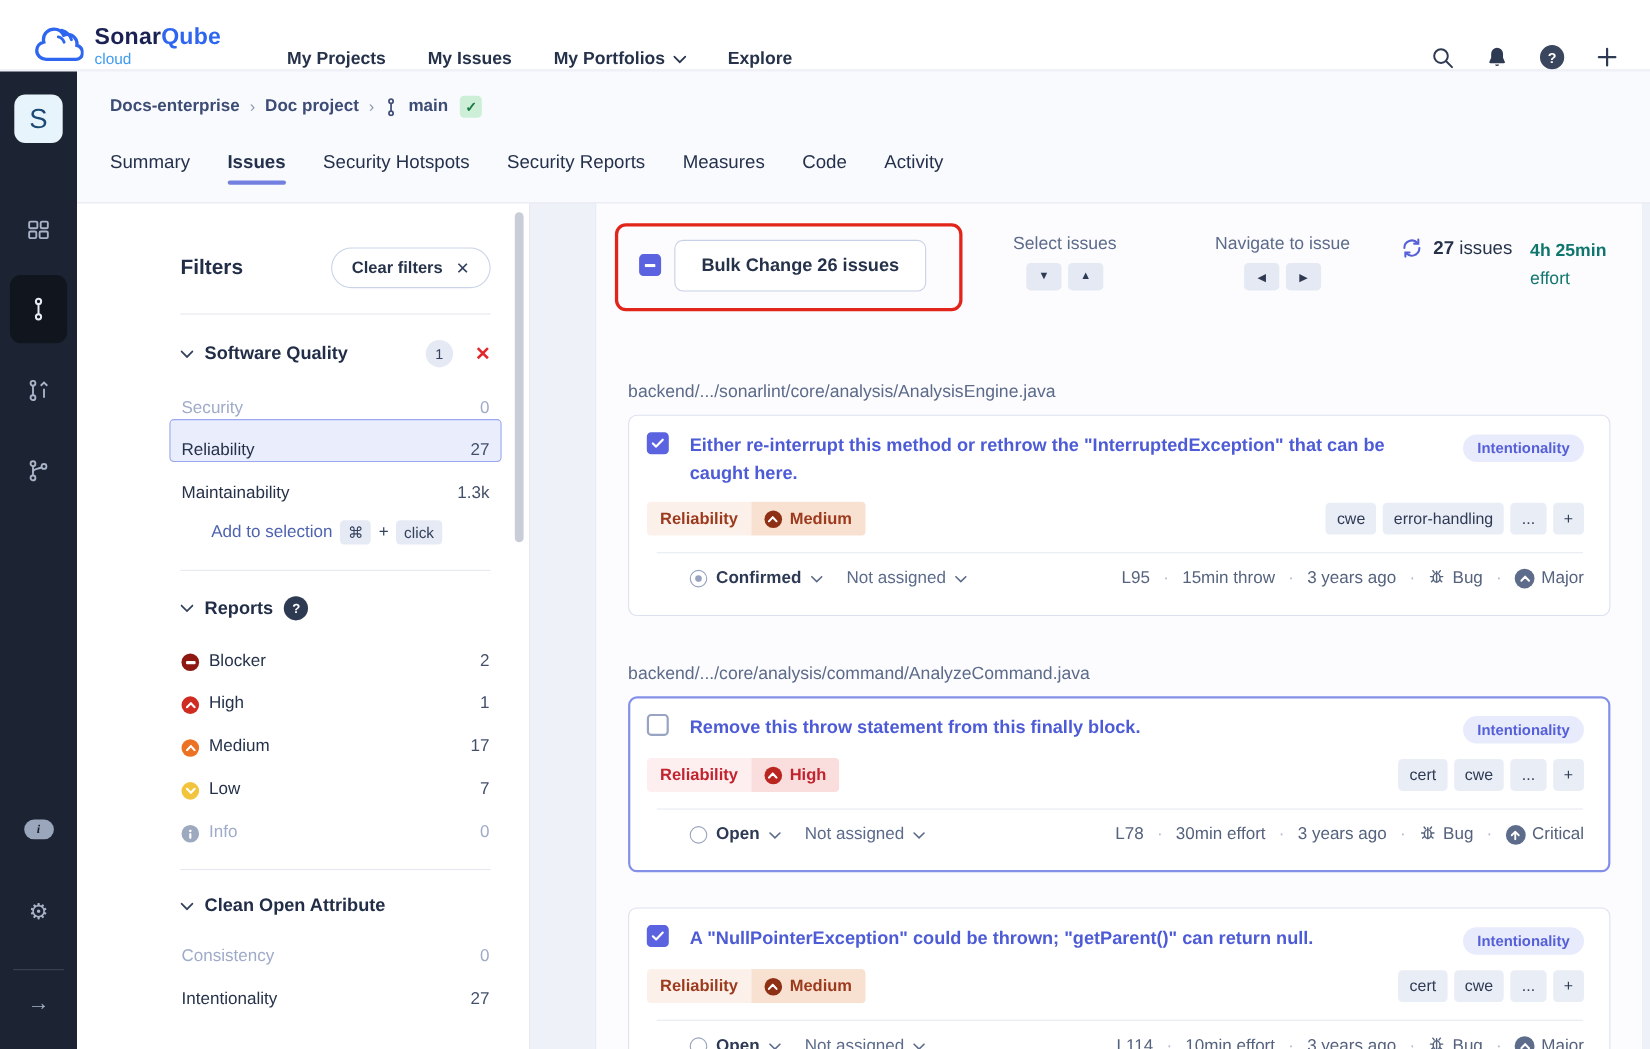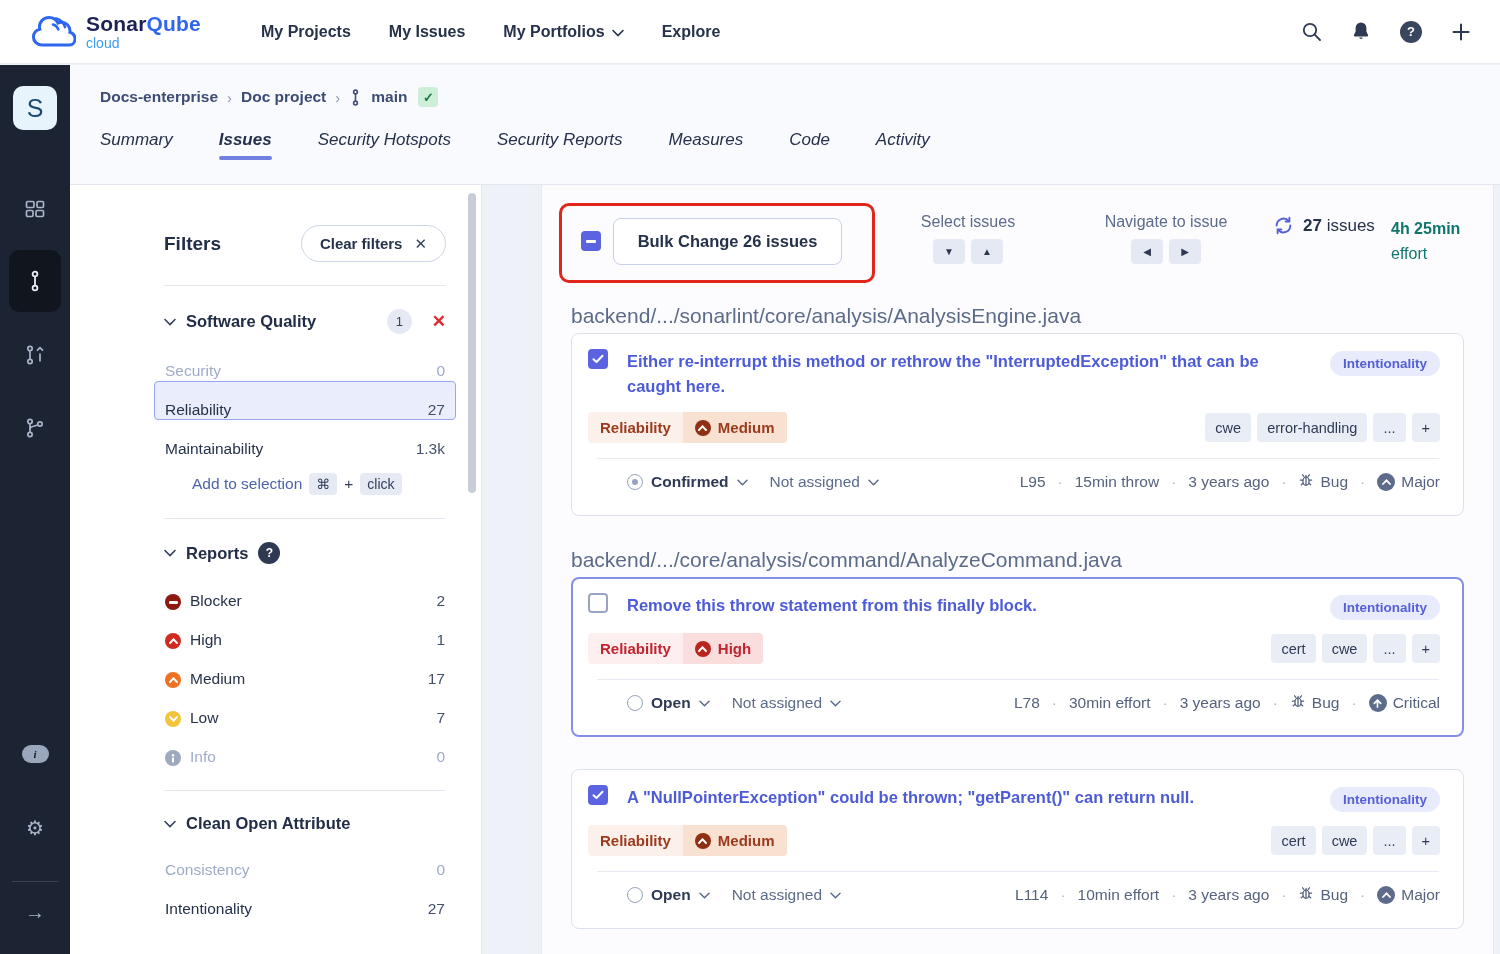--- a/index.html
+++ b/index.html
@@ -1,20 +1,20 @@
 <!DOCTYPE html>
 <html><head>
 <meta charset="utf-8">
 <style>
   * { margin:0; padding:0; box-sizing:border-box; }
   html,body { width:1500px; height:954px; overflow:hidden; }
   body { font-family:"Liberation Sans", sans-serif; background:#EFF1F8; color:#25324A; position:relative; }
 
   
-  .topbar { position:absolute; left:0; top:0; width:1500px; height:64px; background:#fff; border-bottom:1px solid #E8EBF2; display:flex; align-items:center; z-index:5; }
+  .topbar { position:absolute; left:0; top:0; width:1500px; height:64px; background:#fff; border-bottom:1px solid #E8EBF2; display:flex; align-items:flex-end; z-index:5; }
   .brand { display:flex; align-items:center; gap:10px; margin-left:30px; }
   .brand-text { line-height:1; }
   .brand-main { font-size:21px; font-weight:bold; letter-spacing:.2px; }
   .brand-main .p1 { color:#1B2153; }
   .brand-main .p2 { color:#2E66F0; }
   .brand-sub { font-size:14px; color:#3E9BF0; margin-top:2px; }
   .topnav { display:flex; align-items:center; gap:38px; margin-left:60px; }
   .topnav-item { font-size:16px; font-weight:bold; color:#25324A; display:flex; align-items:center; gap:7px; cursor:pointer; }
   .top-icons { margin-left:auto; margin-right:28px; display:flex; align-items:center; gap:28px; }
   .tb-ic { width:22px; height:22px; display:flex; align-items:center; justify-content:center; color:#2E3A52; cursor:pointer; }
@@ -30,21 +30,21 @@
   .gear-glyph { font-size:20px; }
   .arrow-glyph { font-size:20px; }
 
   
   .band { position:absolute; left:70px; top:65px; width:1430px; height:120px; background:#F9FAFD; border-bottom:1px solid #E2E6F0; padding:22px 0 0 30px; }
   .crumbs { display:flex; align-items:center; gap:9px; font-size:15.5px; font-weight:bold; color:#3C4C75; }
   .crumb { cursor:pointer; }
   .crumb-sep { color:#8A96B2; font-weight:normal; font-size:15px; }
   .branch-ic { color:#42507A; display:flex; }
   .branch-ok { width:20px; height:20px; border-radius:4px; background:#CDEFD8; color:#1E7A44; font-size:13px; font-weight:bold; display:flex; align-items:center; justify-content:center; margin-left:2px; }
-  .tabs { display:flex; align-items:center; gap:46px; margin-top:14px; height:52px;font-style:italic; }
+  .tabs { display:flex; align-items:flex-end; gap:34px; margin-top:14px; height:52px; }
   .tab { font-size:17px; color:#25314C; padding-bottom:15px; position:relative; cursor:pointer; }
   .tab.active { font-weight:bold; }
   .tab.active::after { content:""; position:absolute; left:0; right:0; bottom:5px; height:4px; border-radius:2px; background:#7480DF; }
 
   
   .filters { position:absolute; left:70px; top:185px; width:412px; height:769px; background:#fff; border-right:1px solid #E4E7F0; padding:40px 35px 0 94px; }
   .f-scrollthumb { position:absolute; right:5px; top:8px; width:8px; height:300px; border-radius:4px; background:#C8CDD8; cursor:pointer; }
   .f-head { display:flex; align-items:center; justify-content:space-between; }
   .f-title { font-size:19px; font-weight:bold; color:#222E47; }
   .clear-btn { display:flex; align-items:center; gap:12px; border:1px solid #CBD4E8; background:#fff; border-radius:19px; height:37px; padding:0 18px; font-size:15px; font-weight:bold; color:#25324A; cursor:pointer; font-family:inherit; }
@@ -80,21 +80,21 @@
   .tool-btns { display:flex; justify-content:center; gap:6px; margin-top:8px; }
   .tri-btn { width:32px; height:25px; border:none; background:#E4E9F4; border-radius:4px; color:#2E3A52; font-size:10px; cursor:pointer; display:flex; align-items:center; justify-content:center; font-family:inherit; }
   .select-block { left:337px; top:28px; width:120px; }
   .navigate-block { left:520px; top:28px; width:150px; }
   .count-block { position:absolute; left:702px; top:30px; display:flex; align-items:center; gap:9px; font-size:17px; color:#25324A; }
   .count-num { font-weight:bold; }
   .refresh-ic { color:#5560D8; display:flex; cursor:pointer; }
   .effort-block { position:absolute; left:820px; top:31px; font-size:16px; line-height:25px; color:#0f766e; }
   .effort-val { font-weight:bold; }
 
-  .file-path { font-size:21px; color:#5C6B8A; height:20px; margin-bottom:9px; }
+  .file-path { font-size:16px; color:#5C6B8A; height:20px; margin-bottom:9px;margin-top:44px; }
   .gap1 { margin-top:32px; }
   .card { background:#fff; border:1px solid #DCE1EF; border-radius:8px; padding:15px 23px 10px 16px; margin-bottom:0; }
   .card.hl { border:2px solid #8490E8; padding:14px 22px 9px 15px; }
   .row1 { display:flex; align-items:flex-start; gap:19px; }
   .title { font-size:16.5px; font-weight:bold; color:#4D5BD6; line-height:25px; flex:1; cursor:pointer; padding-top:0px; }
   .attr-pill { background:#E8EBFC; color:#5560D8; font-size:13.5px; font-weight:bold; border-radius:13px; padding:5px 13px; margin-top:2px; cursor:pointer; white-space:nowrap; }
   .row2 { display:flex; align-items:center; margin-top:13px; }
   .chip-pair { display:inline-flex; height:31px; border-radius:4px; overflow:hidden; font-size:15px; font-weight:bold; cursor:pointer; }
   .chip-l, .chip-r { display:flex; align-items:center; padding:0 12px; gap:7px; }
   .theme-orange .chip-l { background:#FCF1EA; color:#9C3A1E; }

